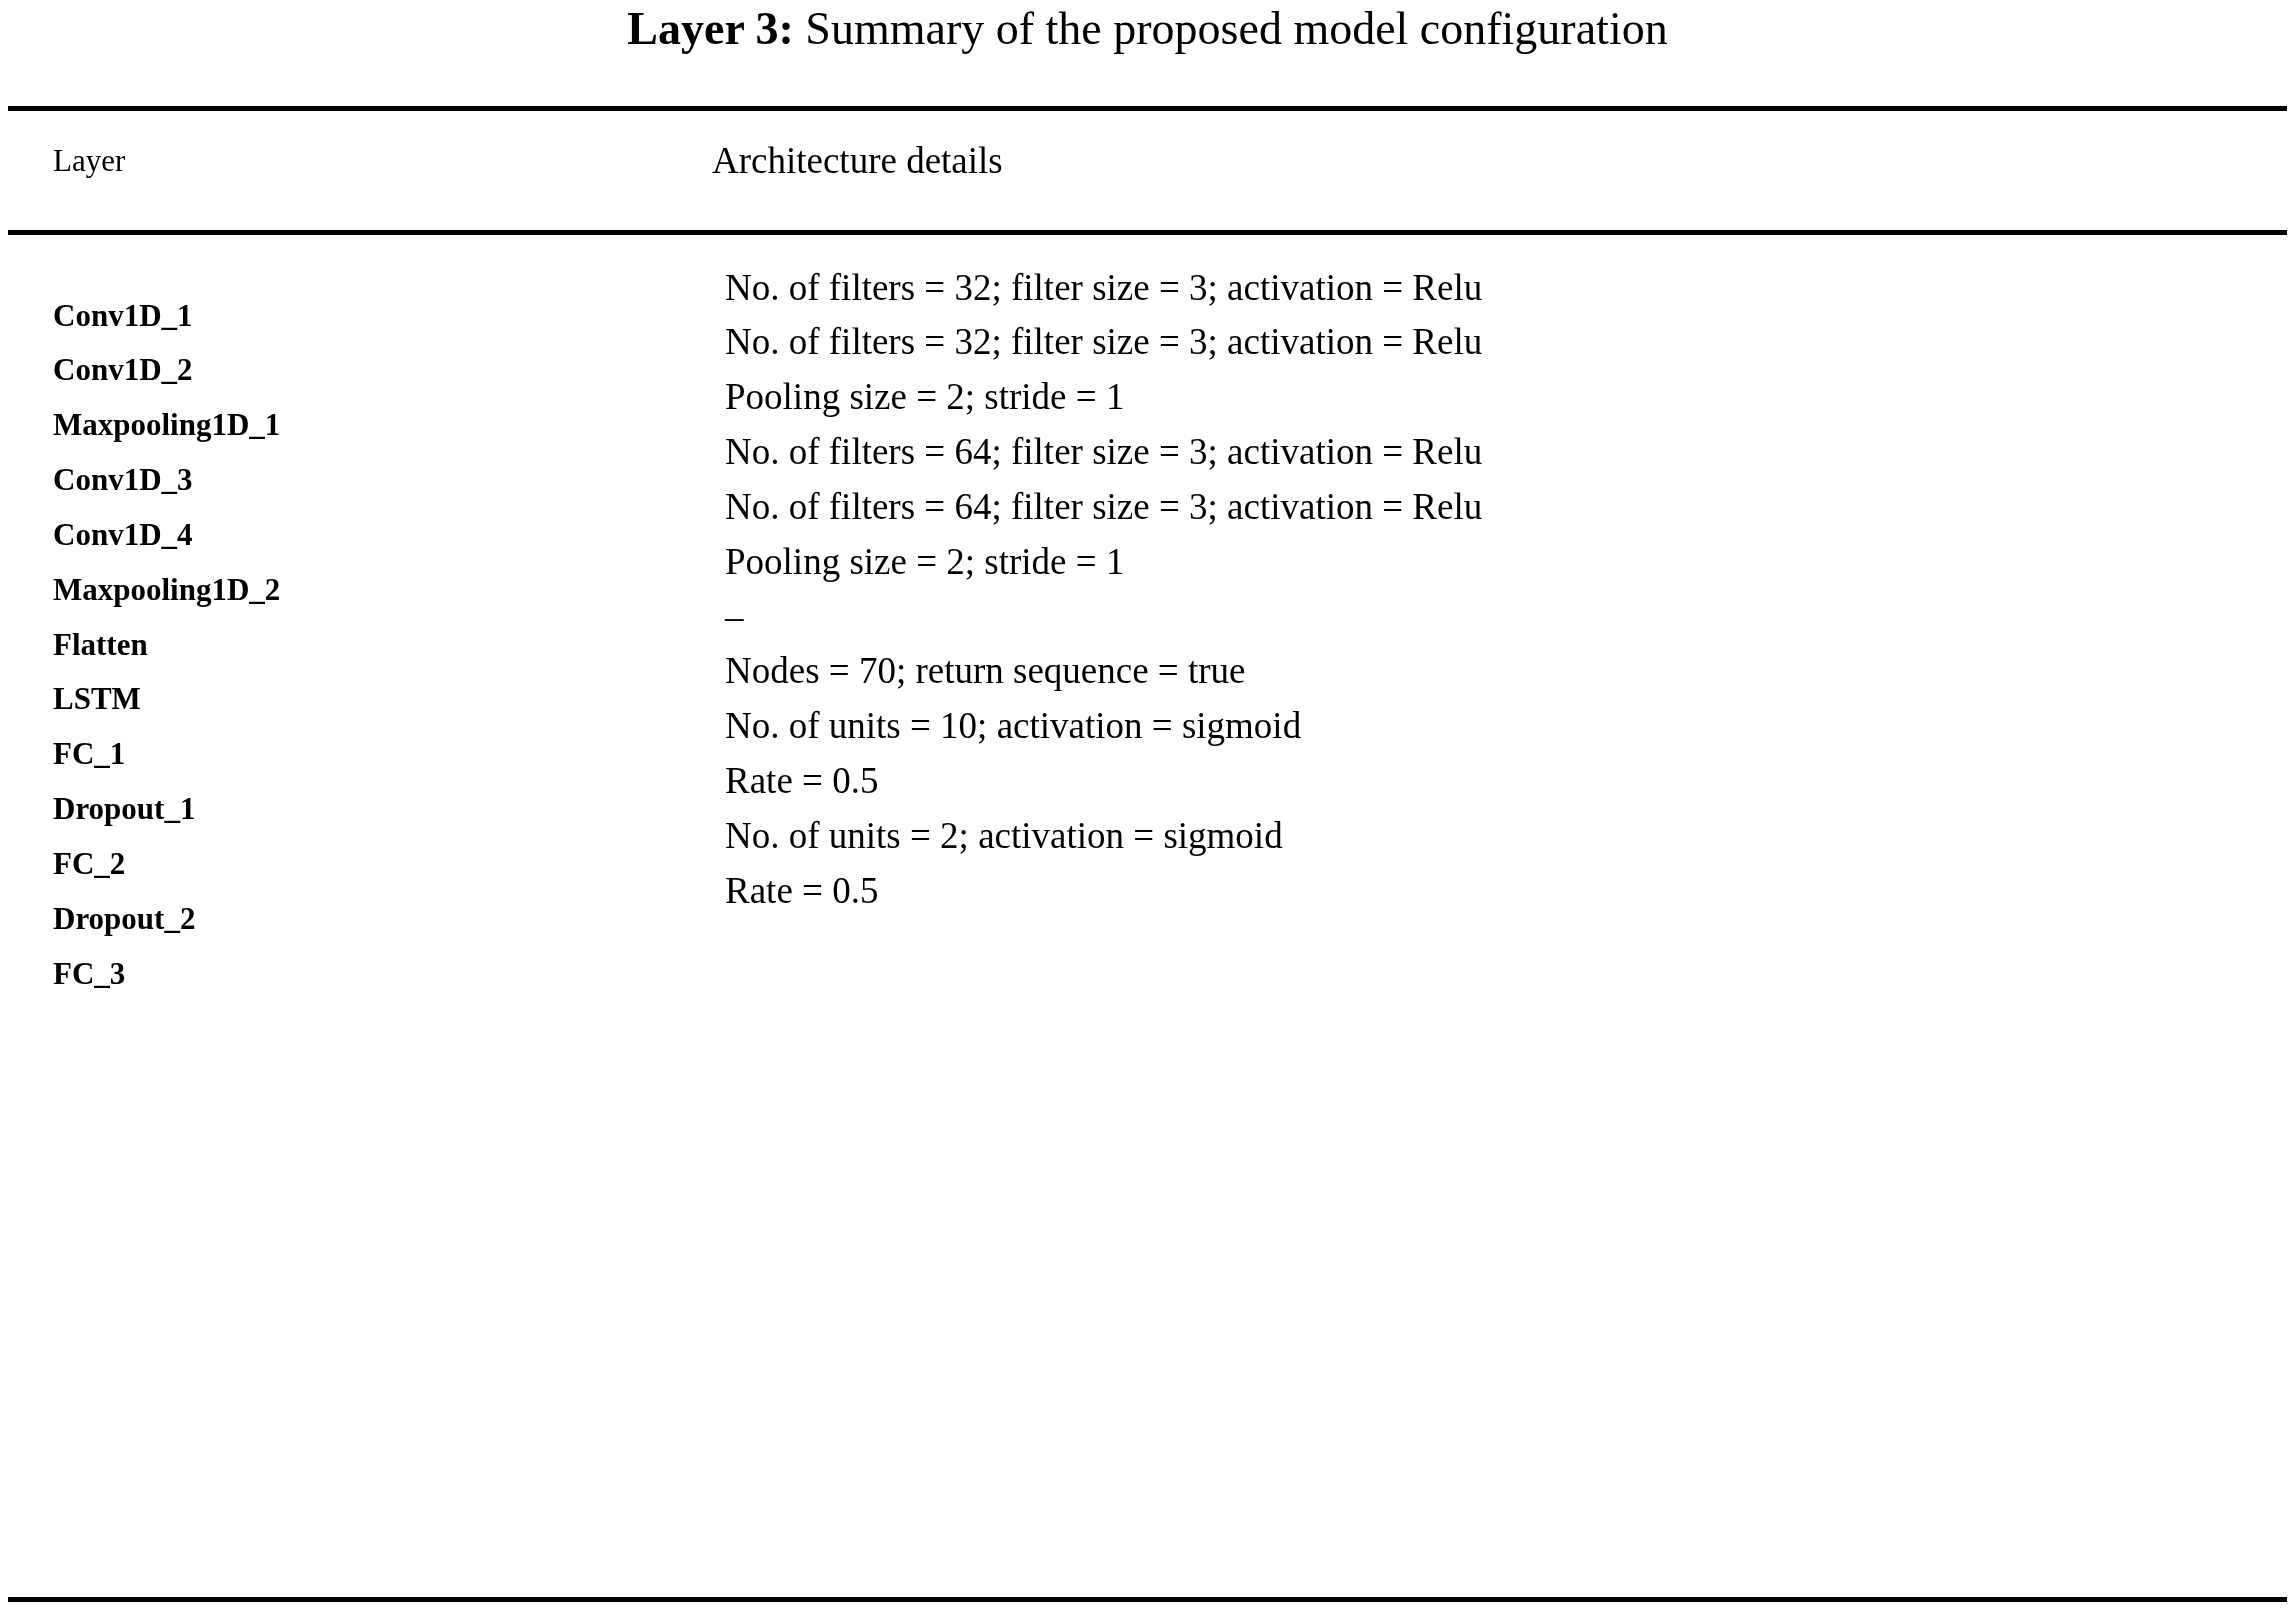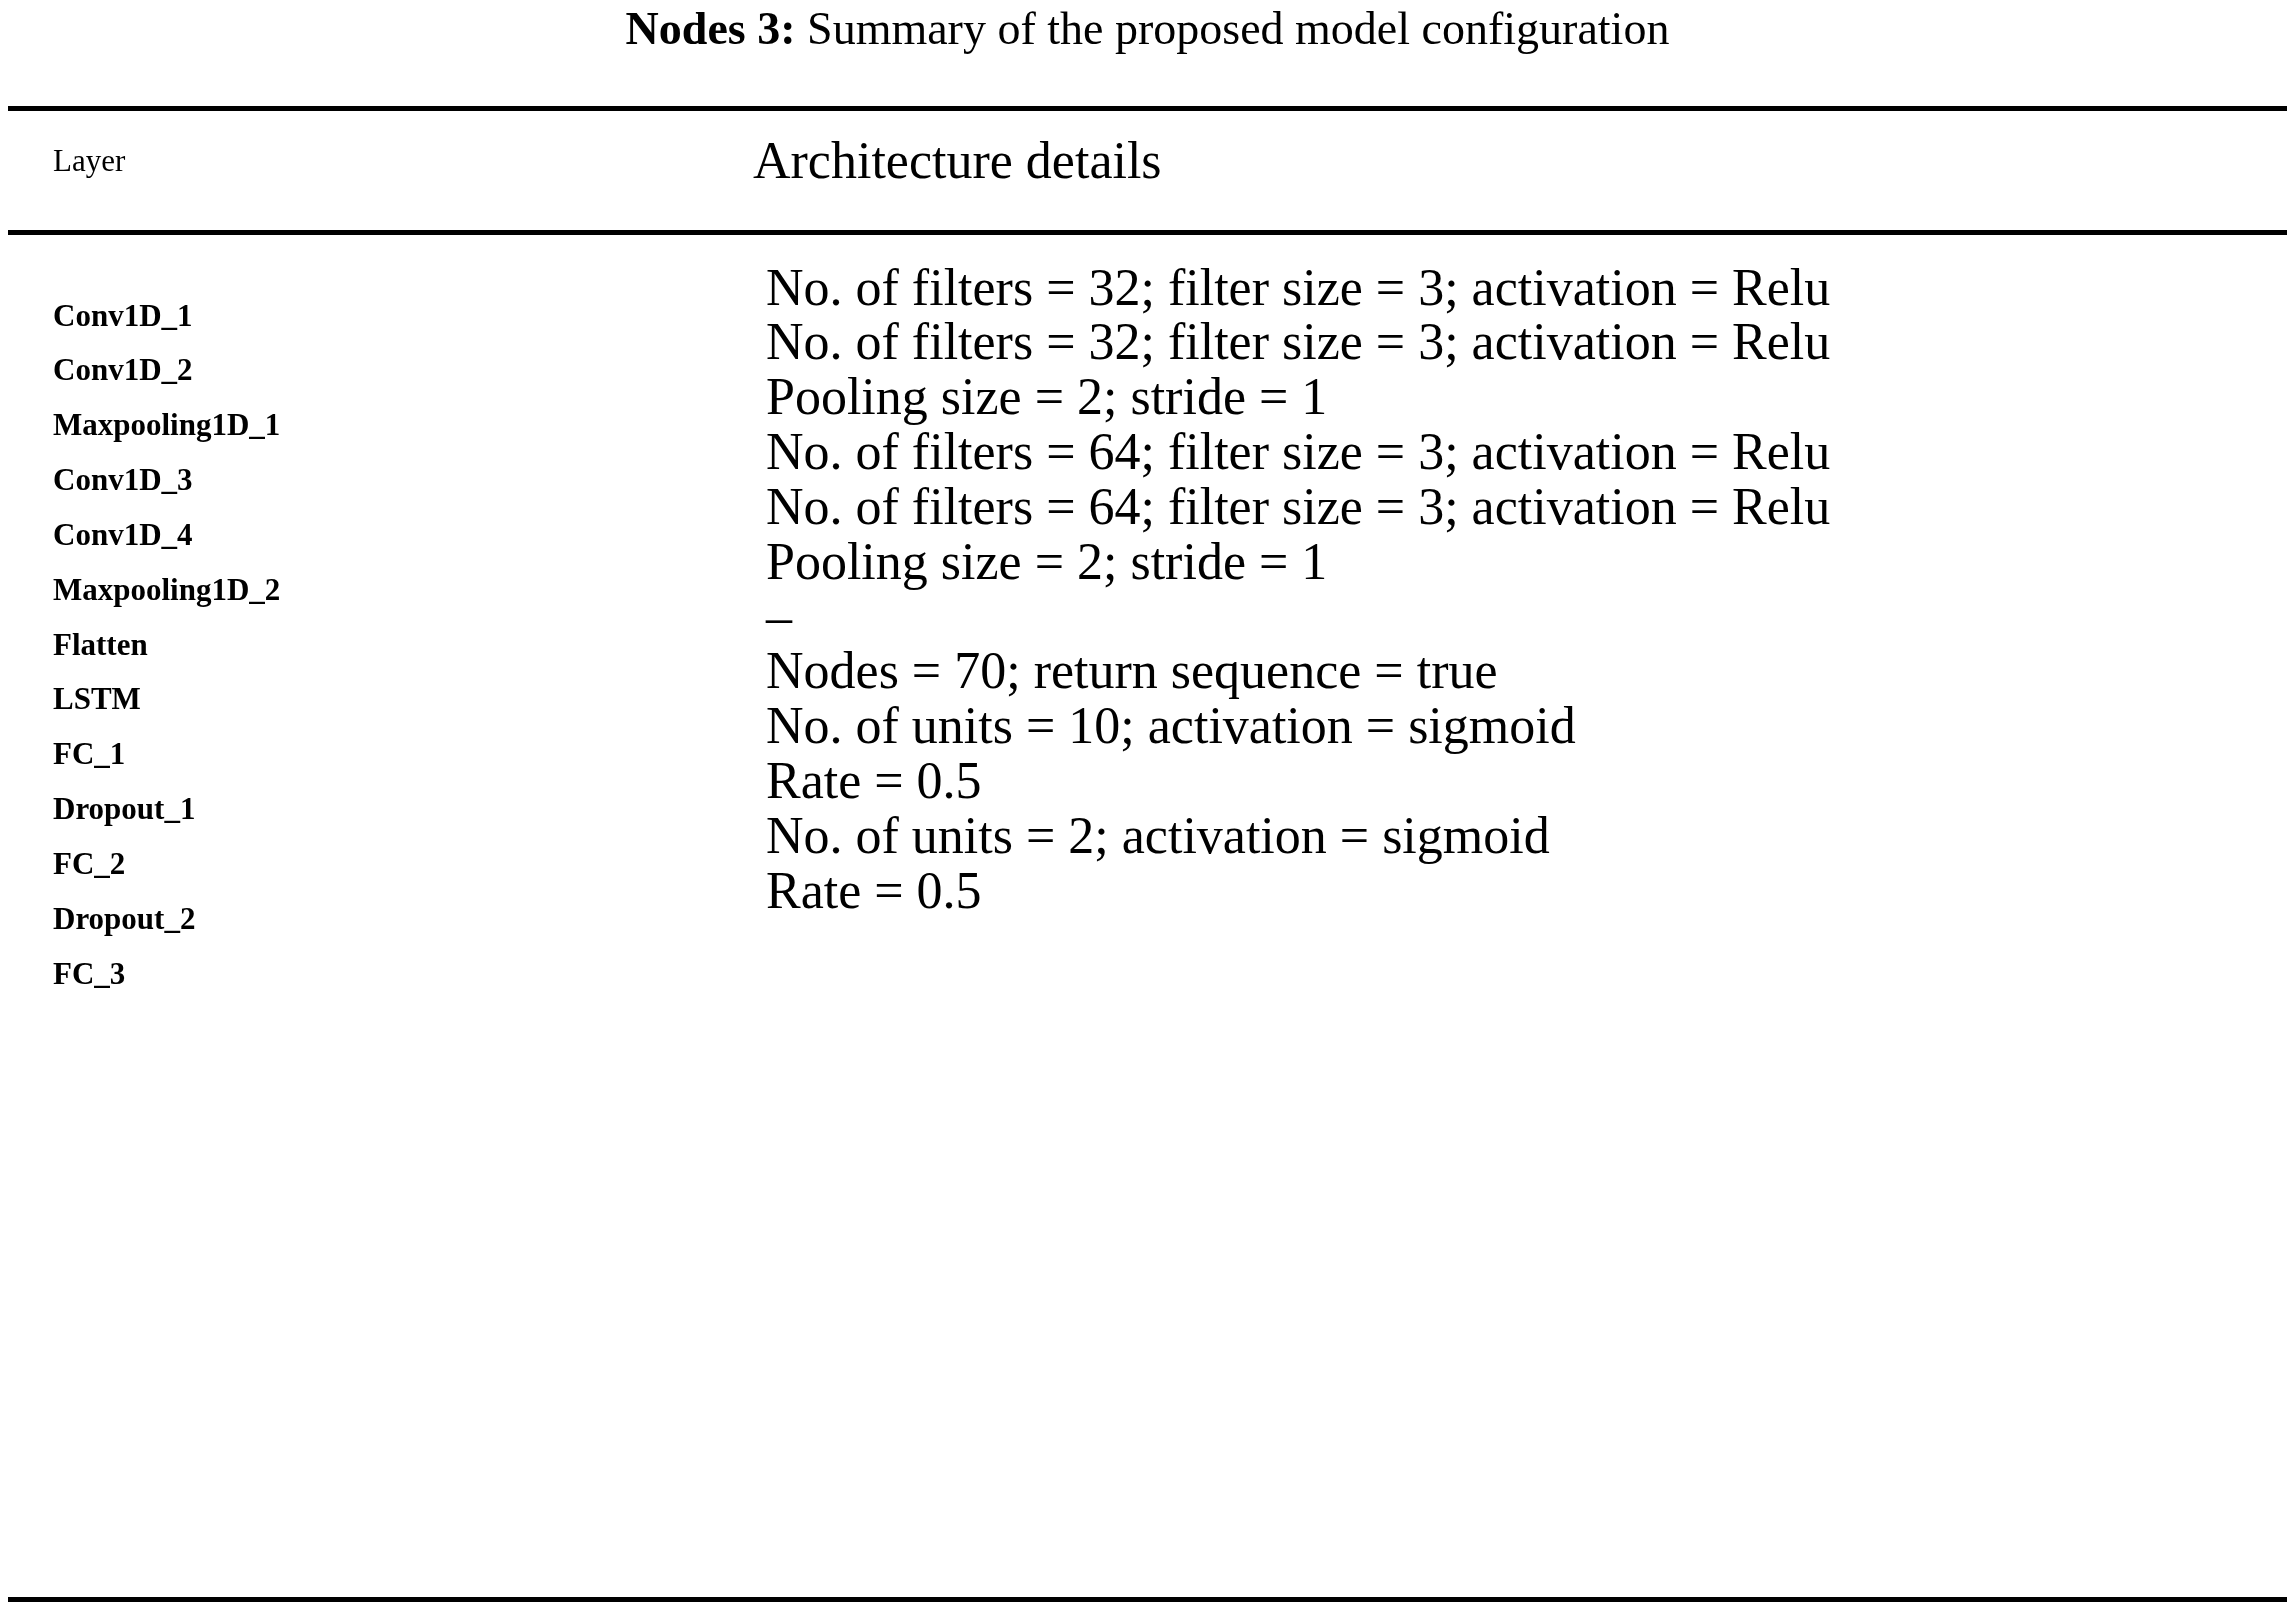--- a/index.html
+++ b/index.html
@@ -70,24 +70,24 @@
     position: absolute;
     left: 53px;
     top: 0;
     width: 680px;
     font-size: 31px;
     line-height: 55px;
     white-space: nowrap;
   }
   .cell-detail {
     position: absolute;
-    left: 753px;
+    left: 712px;
     top: 0;
     width: 1529px;
-    font-size: 52px;
+    font-size: 37px;
     line-height: 55px;
     white-space: nowrap;
   }
 
   .header-row .cell-layer,
   .header-row .cell-detail {
     font-weight: normal;
   }
   .data-row .cell-layer {
     font-weight: bold;
@@ -97,21 +97,21 @@
     font-weight: normal;
     margin-left: 13px;
   }
 </style>
 </head>
 <body>
 
 <div class="table-figure">
 
   <div class="caption">
-    <span class="caption-label">Nodes 3:</span>
+    <span class="caption-label">Layer 3:</span>
     <span class="caption-text">Summary of the proposed model configuration</span>
   </div>
 
   <div class="rule rule-top"></div>
   <div class="rule rule-header"></div>
   <div class="rule rule-bottom"></div>
 
   <div class="table-body">
       <div class="trow header-row" style="top: 133px;">
         <div class="cell-layer">Layer</div>

